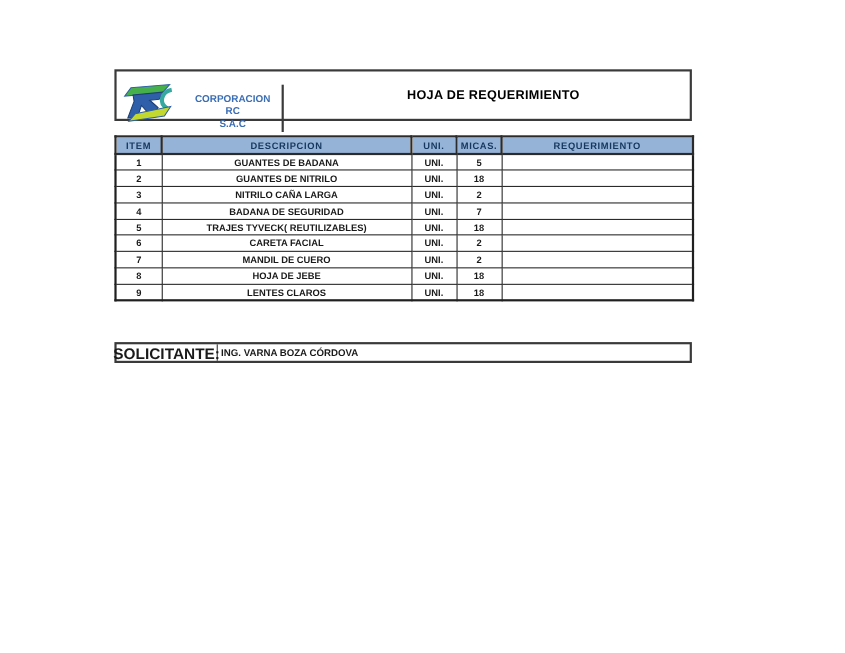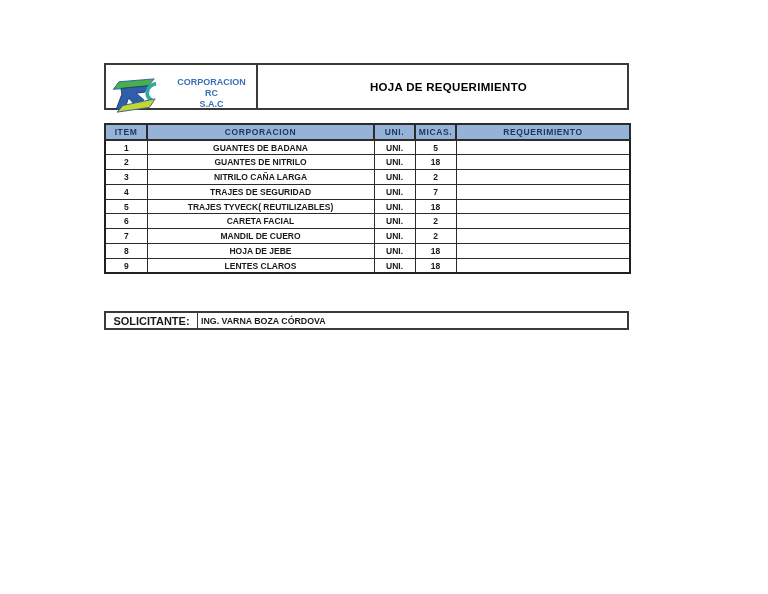--- a/index.html
+++ b/index.html
@@ -14,21 +14,21 @@
   body{
     width:768px;height:594px;background:#ffffff;position:relative;
     font-family:"Liberation Sans", sans-serif;color:var(--ink);
   }
   .doc-header{
     position:absolute;left:104px;top:63px;width:525px;height:47px;
     border:2px solid var(--border-dark);display:flex;background:#fff;
   }
   .logo-cell{
     width:152px;height:100%;border-right:2px solid var(--border-dark);
-    display:flex;align-items:flex-start;padding:12px 4px;gap:3px;
+    display:flex;align-items:flex-end;padding:2px 4px;gap:3px;margin-top:12px;
   }
   .logo-cell svg{flex:0 0 auto;}
   .company-text{
     flex:1;text-align:center;font-weight:bold;font-size:9px;line-height:11px;
     color:var(--company-blue);
   }
   .title-cell{
     flex:1;display:flex;align-items:center;justify-content:center;padding-left:12px;
   }
   .doc-title{font-weight:bold;font-size:11.5px;letter-spacing:0.3px;color:#000;}
@@ -54,21 +54,21 @@
   .col-cant{width:41px;}
   .col-obs{width:174px;}
 
   .footer-box{
     position:absolute;left:104px;top:311px;width:525px;height:19px;
     border:2px solid var(--border-dark);display:flex;background:#fff;
   }
   .footer-label{
     width:92px;border-right:1.5px solid var(--border-dark);
     display:flex;align-items:center;justify-content:center;
-    font-weight:bold;font-size:11px;
+    font-weight:bold;font-size:14px;
   }
   .footer-value{
     flex:1;display:flex;align-items:center;padding-left:3px;
     font-weight:bold;font-size:8.8px;
   }
 </style>
 </head>
 <body>
 
 <div class="doc-header">
@@ -95,21 +95,21 @@
   <colgroup>
     <col class="col-item">
       <col class="col-desc">
       <col class="col-uni">
       <col class="col-cant">
       <col class="col-obs">
   </colgroup>
   <thead>
     <tr>
       <th>ITEM</th>
-      <th>CORPORACION</th>
+      <th>DESCRIPCION</th>
       <th>UNI.</th>
       <th>MICAS.</th>
       <th>REQUERIMIENTO</th>
     </tr>
   </thead>
   <tbody id="rows-body">
   <tr>
     <td>1</td>
     <td>GUANTES DE BADANA</td>
     <td>UNI.</td>
@@ -128,21 +128,21 @@
   <tr>
     <td>3</td>
     <td>NITRILO CAÑA LARGA</td>
     <td>UNI.</td>
     <td>2</td>
     <td></td>
   </tr>
 
   <tr>
     <td>4</td>
-    <td>TRAJES DE SEGURIDAD</td>
+    <td>BADANA DE SEGURIDAD</td>
     <td>UNI.</td>
     <td>7</td>
     <td></td>
   </tr>
 
   <tr>
     <td>5</td>
     <td>TRAJES TYVECK( REUTILIZABLES)</td>
     <td>UNI.</td>
     <td>18</td>

